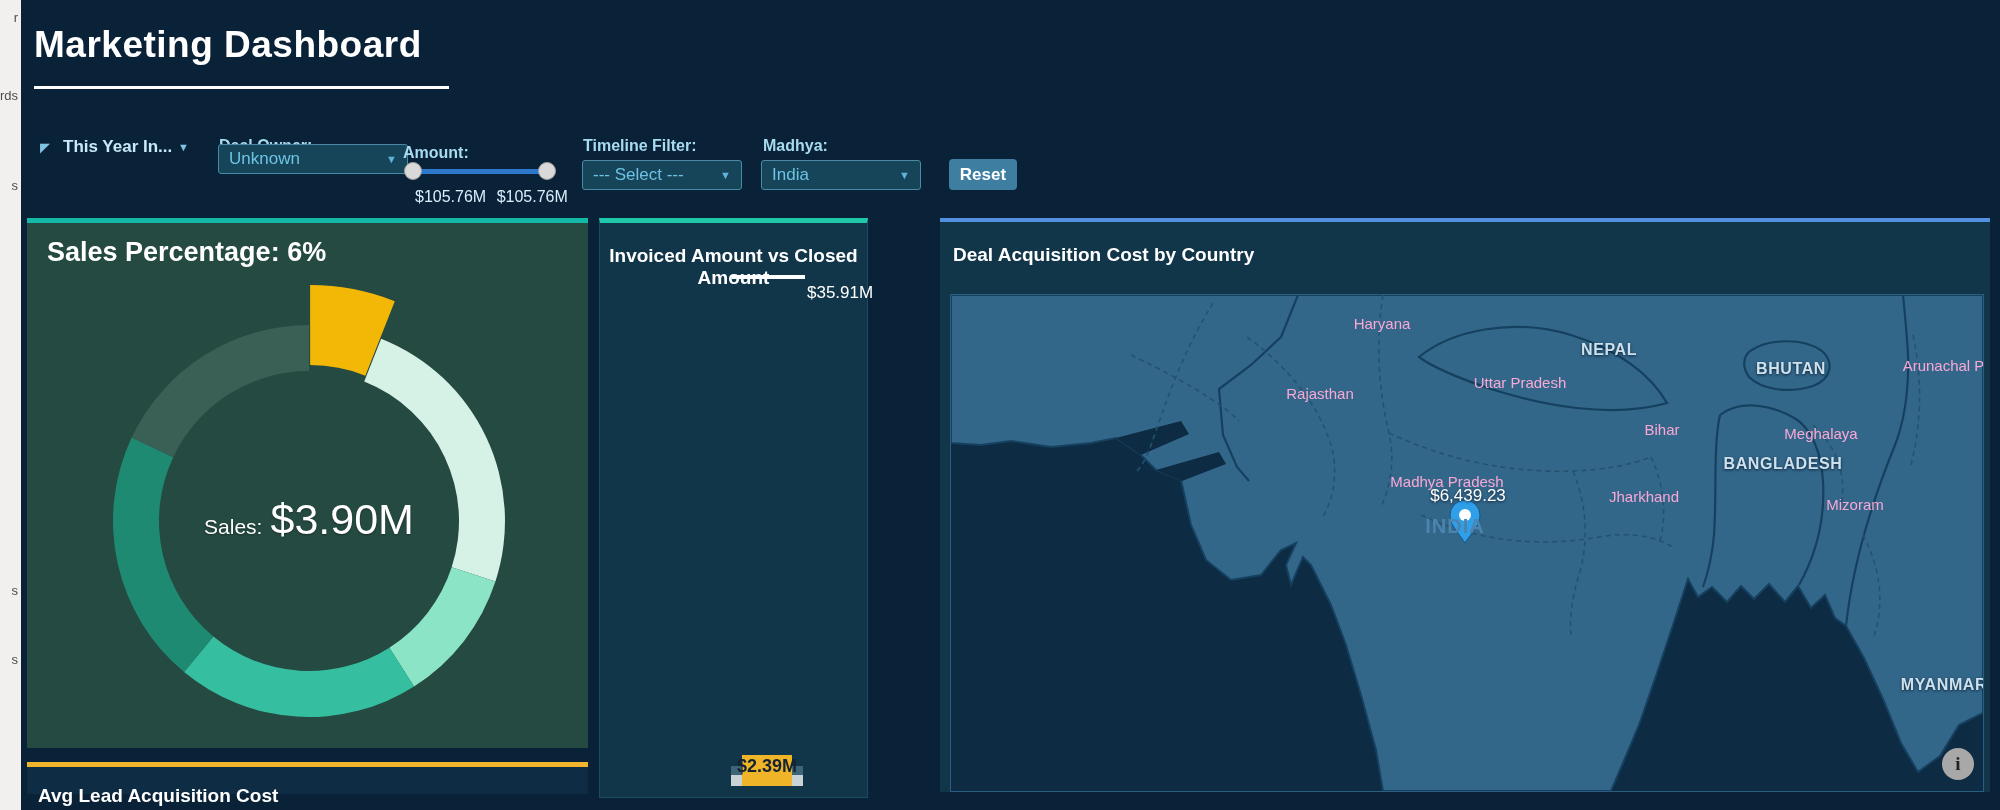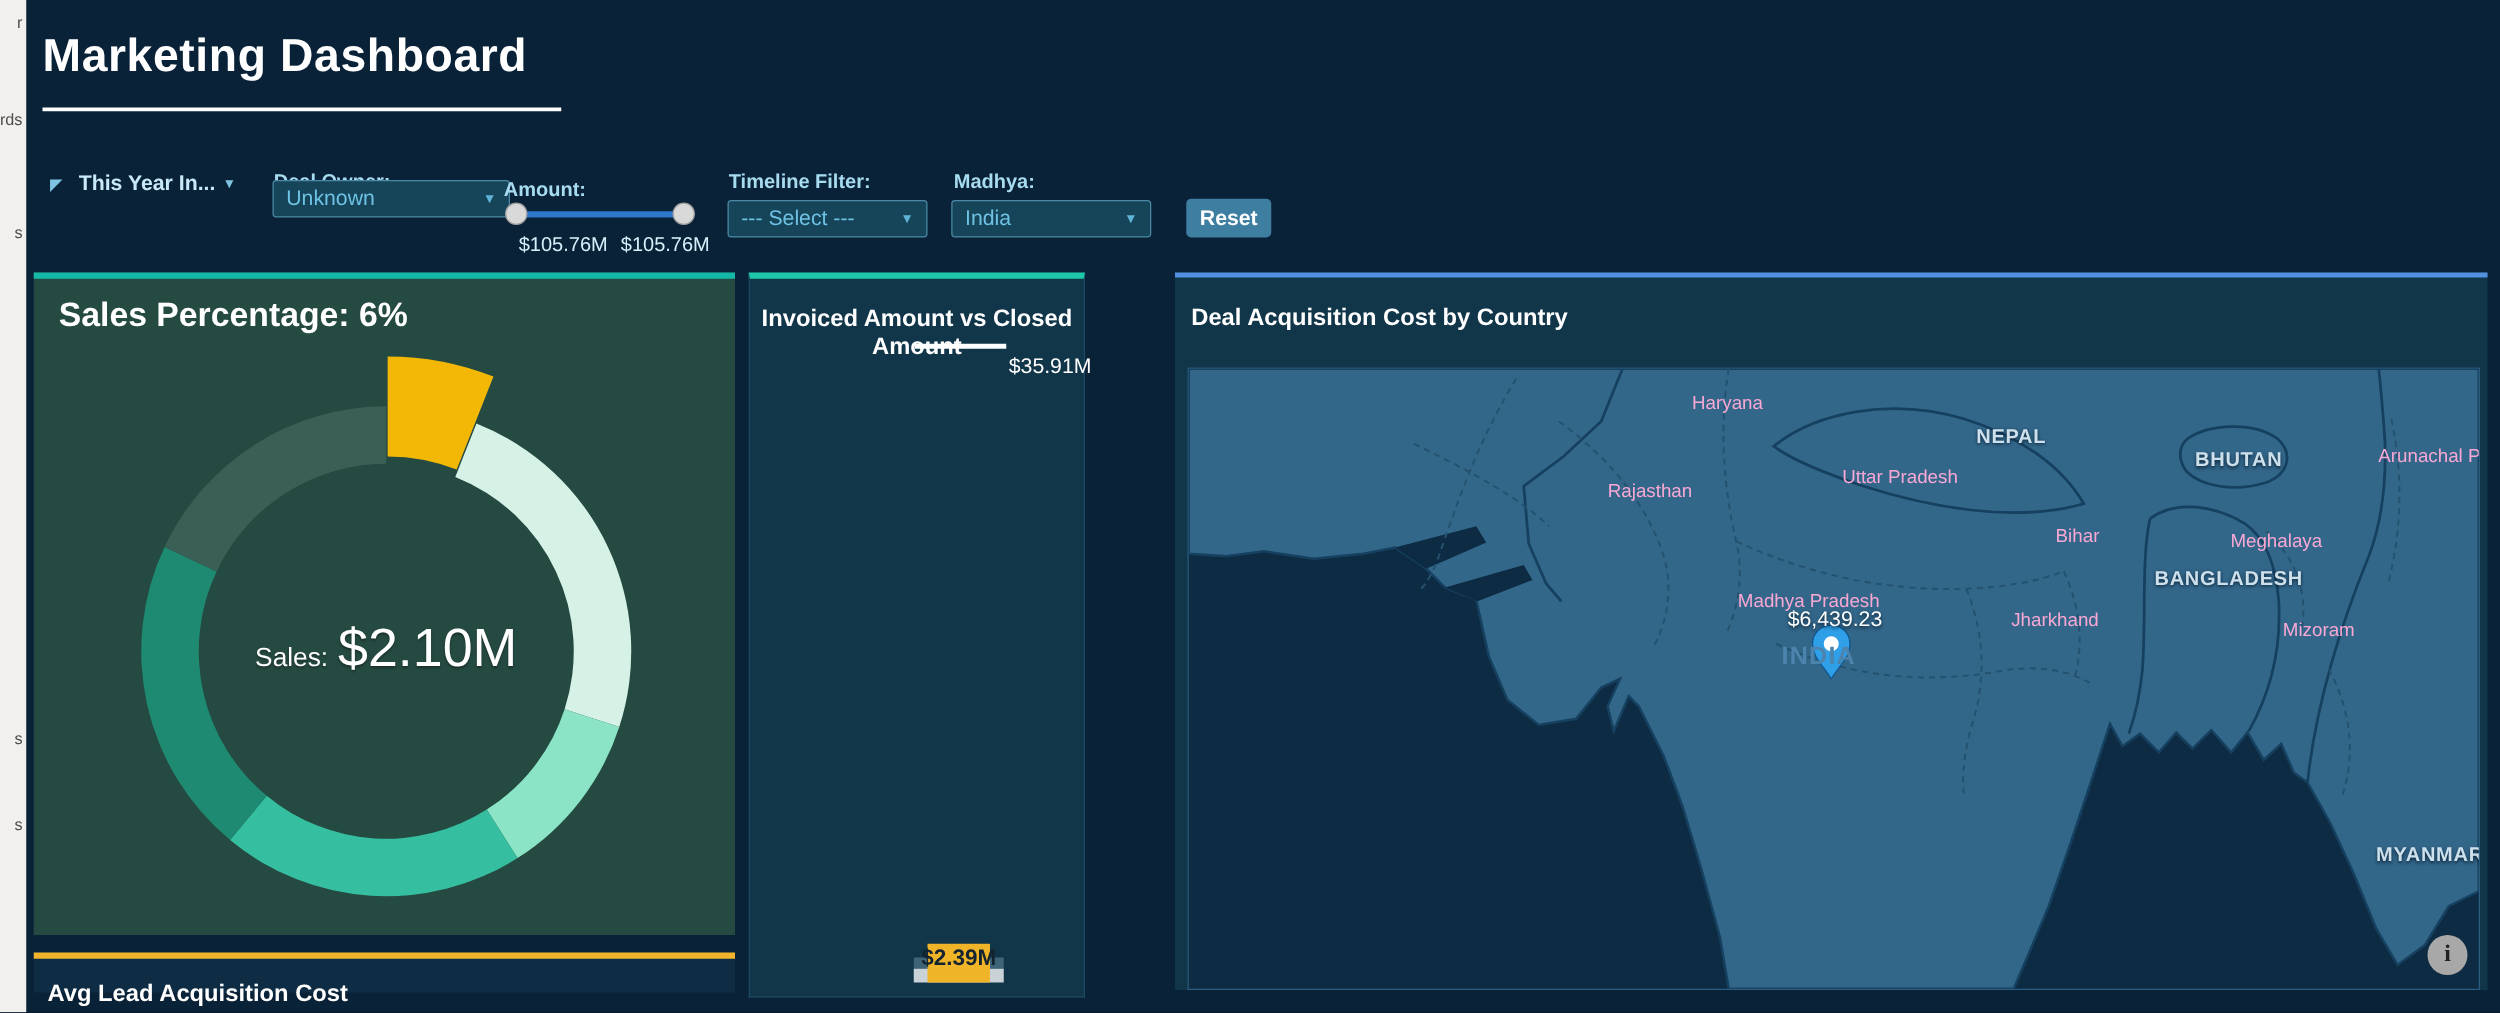--- a/index.html
+++ b/index.html
@@ -121,21 +121,21 @@
     <h2>Sales Percentage: 6%</h2>
     <svg class="donut-svg" width="480" height="480" viewBox="0 0 480 480">
         <path d="M241.12428788751436,4.106276495627867 A230,230 0 0 1 325.7929350049903,20.257684741330024 L296.34297079021604,94.63980361239015 A150,150 0 0 0 241.12428788751436,84.10627649562787 Z" fill="#F3B705"></path>
         <path d="M312.1524123261969,57.76380876590272 A196,196 0 0 1 426.4070771938501,300.5673308974896 L382.6584774442731,286.35254915624205 A150,150 0 0 0 295.2186829027017,100.53352711676229 Z" fill="#D6F1E6"></path>
         <path d="M426.4070771938501,300.5673308974896 A196,196 0 0 1 345.02205181588334,405.488273398395 L320.3740192468495,366.64918882530225 A150,150 0 0 0 382.6584774442731,286.35254915624205 Z" fill="#8CE4C6"></path>
         <path d="M345.02205181588334,405.488273398395 A196,196 0 0 1 115.06489800925684,391.0205955840547 L144.38640153769654,355.5769864163684 A150,150 0 0 0 320.3740192468495,366.64918882530225 Z" fill="#35BFA0"></path>
         <path d="M115.06489800925684,391.0205955840547 A196,196 0 0 1 62.65389771666017,156.54725885324575 L104.27594213009706,176.13310626523912 A150,150 0 0 0 144.38640153769654,355.5769864163684 Z" fill="#1E8A72"></path>
         <path d="M62.65389771666017,156.54725885324575 A196,196 0 0 1 239.99999999999994,44 L239.99999999999997,90 A150,150 0 0 0 104.27594213009706,176.13310626523912 Z" fill="#3A5F55"></path>
       </svg>
     <div class="donut-center">
-      <span class="cl">Sales:</span><span class="cv">$2.10M</span>
+      <span class="cl">Sales:</span><span class="cv">$3.90M</span>
     </div>
   </section>
 
   <section class="panel invoice-panel">
     <h2>Invoiced Amount vs Closed Amount</h2>
     <div class="marker-line"></div>
     <div class="marker-label">$35.91M</div>
     <div class="bar-gray-top"></div>
     <div class="bar-gray-bottom"></div>
     <div class="bar-yellow"></div>

